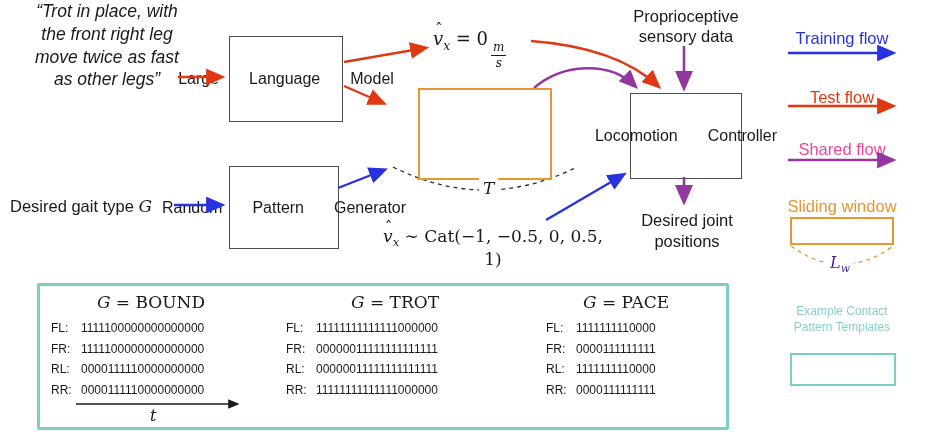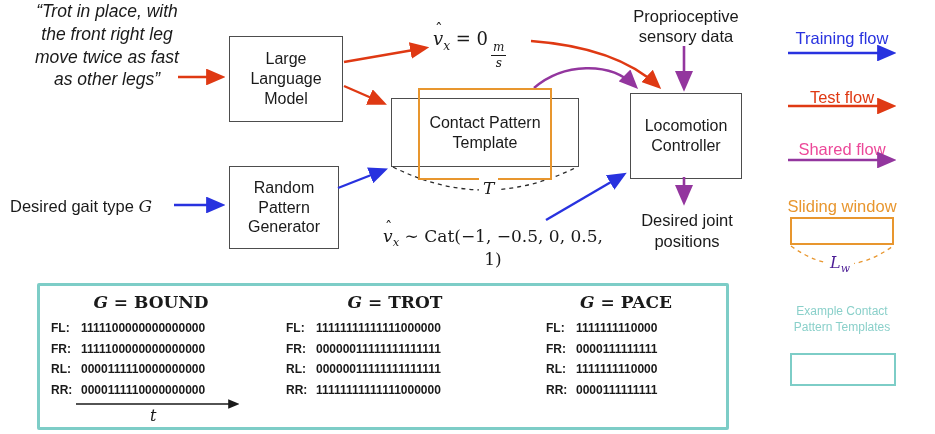--- a/index.html
+++ b/index.html
@@ -1,39 +1,39 @@
 <!DOCTYPE html>
 <html><head>
 <meta charset="utf-8">
 <style>
   html,body{margin:0;padding:0;background:#ffffff;}
   #canvas{position:relative;width:935px;height:434px;background:#ffffff;overflow:hidden;
           font-family:"Liberation Sans",sans-serif;color:#1a1a1a;}
   .abs{position:absolute;}
   .box{position:absolute;background:#ffffff;border:1.6px solid #4d4d4d;display:flex;
-       flex-direction:column;align-items:center;justify-content:center;text-align:center;
-       font-size:16px;line-height:1.24;z-index:2;}
+       flex-direction:row;align-items:center;justify-content:center;text-align:center;
+       font-size:16px;line-height:1.24;z-index:2;gap:30px;}
   .quote{left:6px;top:24px;width:214px;text-align:center;font-style:italic;font-size:17.5px;
          line-height:1.3;font-weight:500;}
   .mathtext{font-family:"DejaVu Serif",serif;}
   .ital{font-style:italic;}
   .vhat{position:relative;display:inline-block;font-style:italic;}
   .vhat .hat{position:absolute;left:58%;top:-0.52em;transform:translateX(-50%);
              font-style:normal;font-size:0.85em;}
   sub.mv{font-size:0.68em;font-style:italic;}
   .frac{display:inline-flex;flex-direction:column;align-items:center;vertical-align:-0.5em;
         font-size:12px;line-height:1.05;font-style:italic;margin-left:3px;}
   .frac .num{border-bottom:1.2px solid #1a1a1a;padding:0 2px 1px;}
   .frac .den{padding-top:1px;}
   .legend-label{position:absolute;text-align:center;font-size:16.5px;font-weight:500;}
   .window{position:absolute;border:2.6px solid #e8962e;background:transparent;z-index:4;}
   .teal-rect{position:absolute;border:2.6px solid #7dcdc7;background:transparent;}
   .gait-box{position:absolute;left:37px;top:283px;width:686px;height:141px;
             border:3px solid #7dcdc7;border-radius:2px;background:#ffffff;}
-  .gait-col{position:absolute;top:6px;font-weight:bold;}
+  .gait-col{position:absolute;top:6px;}
   .gait-head{text-align:center;font-family:"DejaVu Serif",serif;font-size:17px;height:26px;}
   .gait-row{font-size:12px;line-height:20.5px;white-space:nowrap;}
   .gait-row .leg{display:inline-block;width:30px;}
   .arc-label{position:absolute;z-index:5;background:#ffffff;padding:0 4px;
              font-family:"DejaVu Serif",serif;font-style:italic;}
 </style>
 </head>
 <body>
 
 <div id="canvas">
@@ -83,24 +83,20 @@
     <div>Language</div>
     <div>Model</div>
   </div>
 
   <div class="box" style="left:229px;top:166px;width:108px;height:81px;">
     <div>Random</div>
     <div>Pattern</div>
     <div>Generator</div>
   </div>
 
-  <div class="box" style="left:391px;top:98px;width:186px;height:67px;">
-    <div>Contact Pattern</div>
-    <div>Template</div>
-  </div>
 
   <div class="window" style="left:418px;top:88px;width:130px;height:88px;"></div>
 
   <div class="box" style="left:630px;top:93px;width:110px;height:84px;">
     <div>Locomotion</div>
     <div>Controller</div>
   </div>
 
   <div class="abs mathtext" style="left:433px;top:28px;font-size:18px;z-index:2;">
     <span class="vhat"><span class="hat">ˆ</span><span>v</span></span><sub class="mv">x</sub><span> = 0</span><span class="frac">

